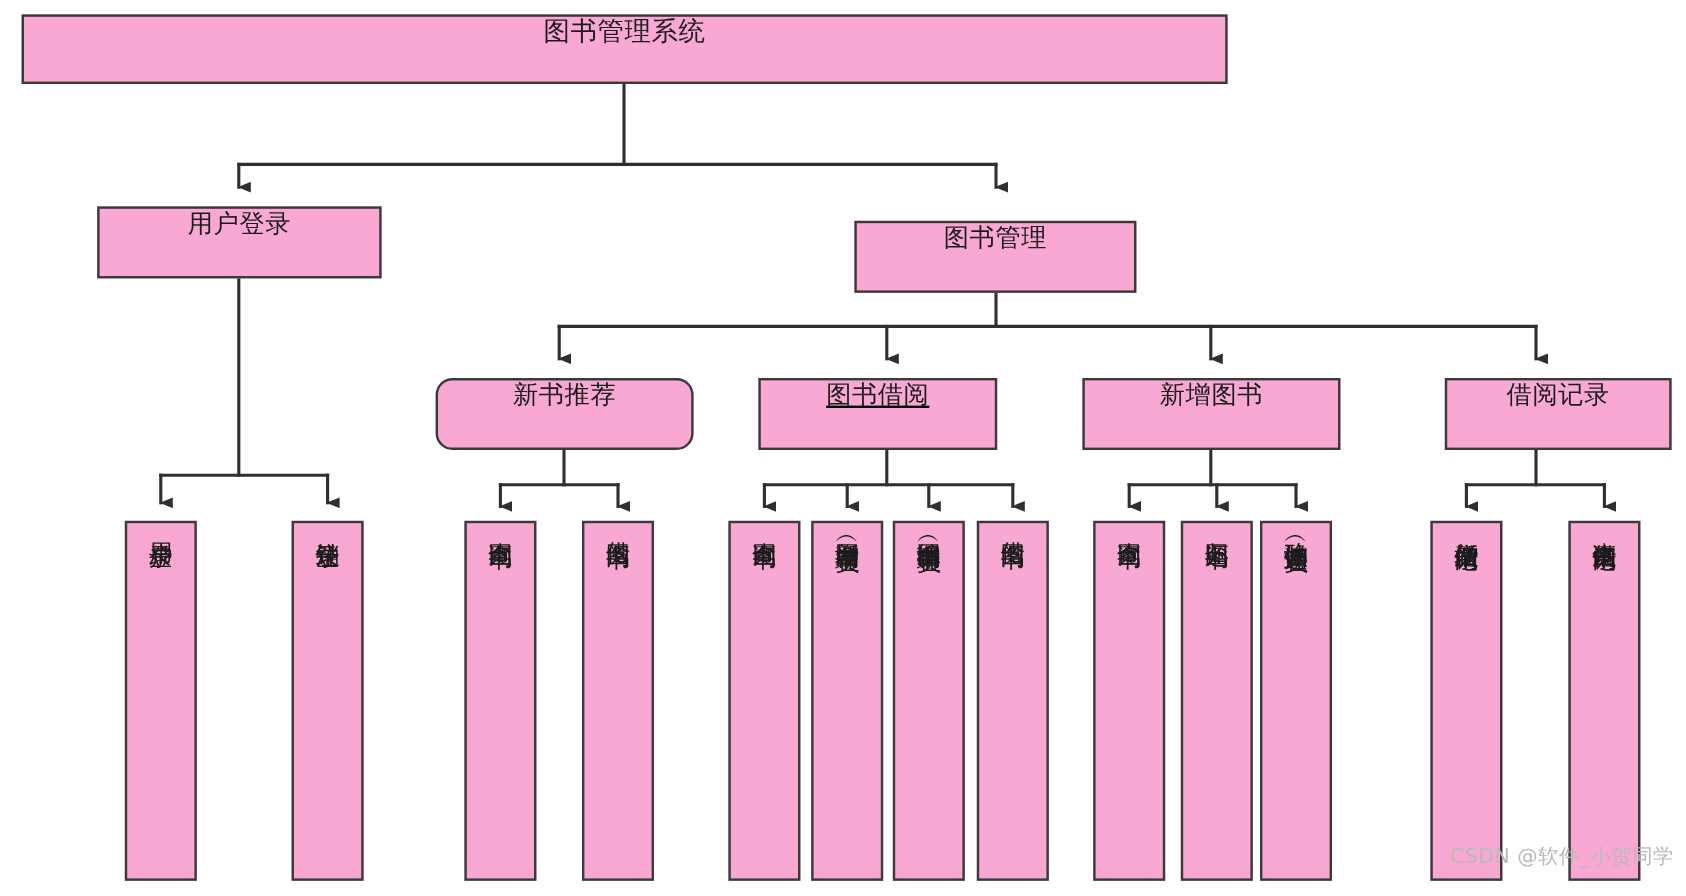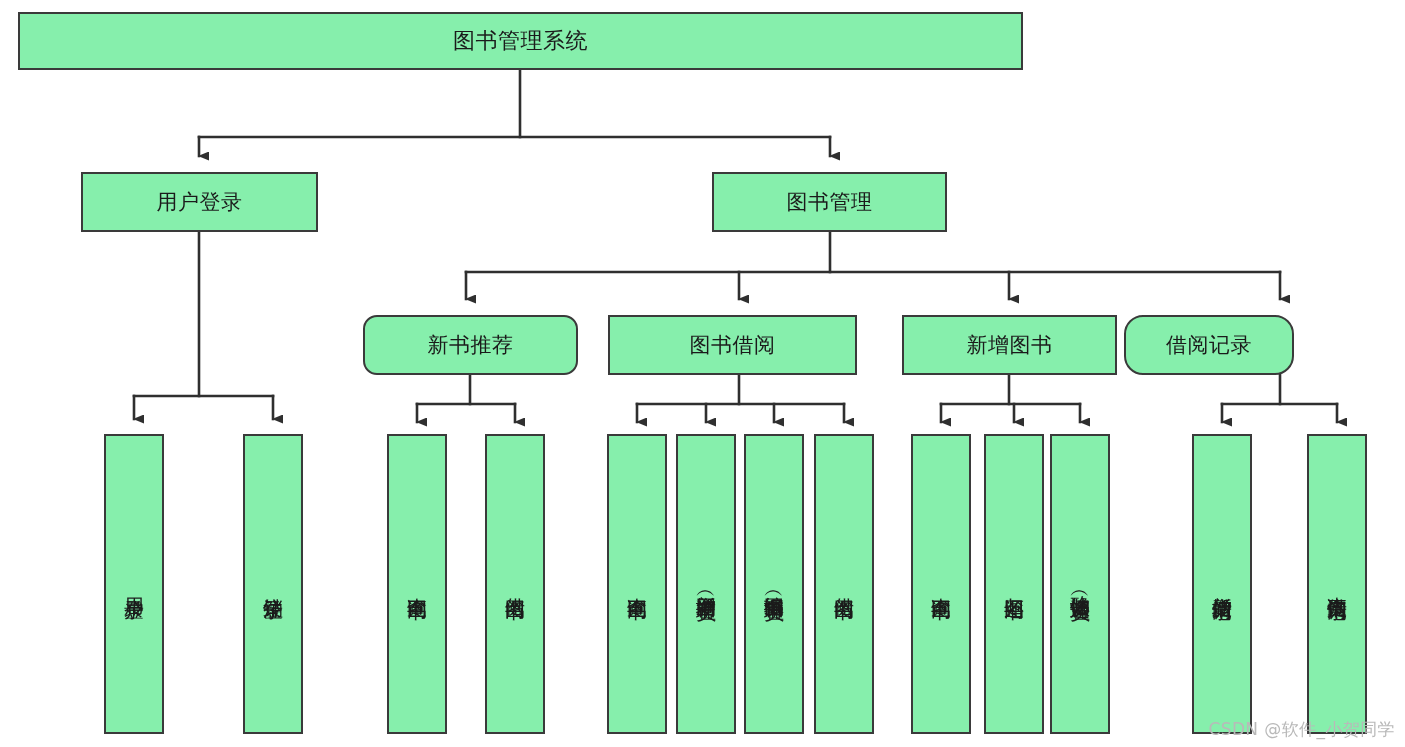--- a/index.html
+++ b/index.html
@@ -21,24 +21,24 @@
   #diagram-svg {
     position: absolute;
     left: 0;
     top: 0;
     width: 1405px;
     height: 747px;
   }
   .node {
     position: absolute;
     box-sizing: border-box;
-    background: #86efac;
+    background: #f9a8d4;
     border: 2.5px solid #3a3a3a;
     display: flex;
-    align-items: center;
+    align-items: flex-start;
     justify-content: center;
     z-index: 5;
   }
   .node-label {
     color: #1b1b1b;
     font-size: 21px;
     line-height: 1.18;
     letter-spacing: 0.5px;
     text-align: center;
     white-space: nowrap;
@@ -118,34 +118,34 @@
     </g>
   </svg>
 
   <div class="node root" style="left: 18px; top: 12px; width: 1005px; height: 58px;">
     <span class="node-label">图书管理系统</span>
   </div>
 
   <div class="node level2" style="left: 81px; top: 172px; width: 237px; height: 60px;">
     <span class="node-label">用户登录</span>
   </div>
-  <div class="node level2" style="left: 712px; top: 172px; width: 235px; height: 60px;">
+  <div class="node level2" style="left: 712px; top: 184px; width: 235px; height: 60px;">
     <span class="node-label">图书管理</span>
   </div>
 
   <div class="node level3" style="left: 363px; top: 315px; width: 215px; height: 60px; border-radius: 14px;">
     <span class="node-label">新书推荐</span>
   </div>
-  <div class="node level3" style="left: 608px; top: 315px; width: 249px; height: 60px;">
+  <div class="node level3" style="left: 632px; top: 315px; width: 199px; height: 60px; text-decoration: underline;">
     <span class="node-label">图书借阅</span>
   </div>
   <div class="node level3" style="left: 902px; top: 315px; width: 215px; height: 60px;">
     <span class="node-label">新增图书</span>
   </div>
-  <div class="node level3" style="left: 1124px; top: 315px; width: 170px; height: 60px; border-radius: 19px;">
+  <div class="node level3" style="left: 1204px; top: 315px; width: 189px; height: 60px;">
     <span class="node-label">借阅记录</span>
   </div>
 
   <div class="node leaf" style="left: 104px; top: 434px; width: 60px; height: 300px;">
     <span class="node-label">用户登录</span>
   </div>
   <div class="node leaf" style="left: 243px; top: 434px; width: 60px; height: 300px;">
     <span class="node-label">注销登录</span>
   </div>
   <div class="node leaf" style="left: 387px; top: 434px; width: 60px; height: 300px;">
@@ -175,15 +175,15 @@
   <div class="node leaf" style="left: 1050px; top: 434px; width: 60px; height: 300px;">
     <span class="node-label">确认归还（管理员）</span>
   </div>
   <div class="node leaf" style="left: 1192px; top: 434px; width: 60px; height: 300px;">
     <span class="node-label">新增借阅记录</span>
   </div>
   <div class="node leaf" style="left: 1307px; top: 434px; width: 60px; height: 300px;">
     <span class="node-label">查询借阅记录</span>
   </div>
 
-  <div class="watermark" style="right:10px; bottom:6px;">CSDN @软件_小贺同学</div>
+  <div class="watermark" style="right:10px; bottom:22px;">CSDN @软件_小贺同学</div>
 
 </div>
 
 </body></html>

